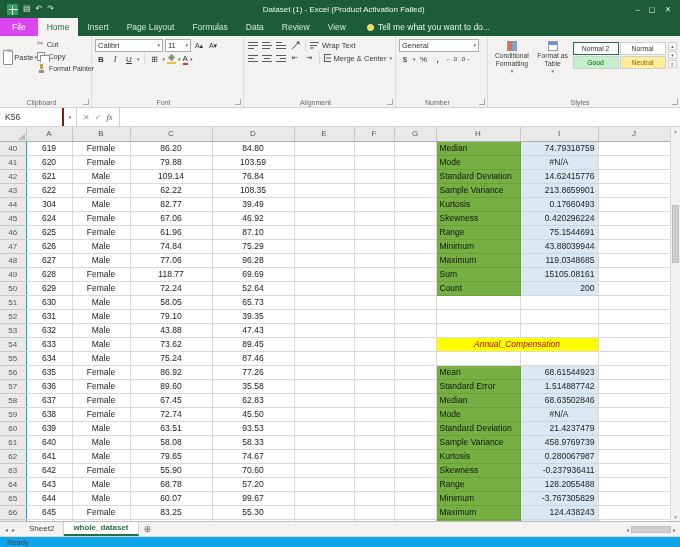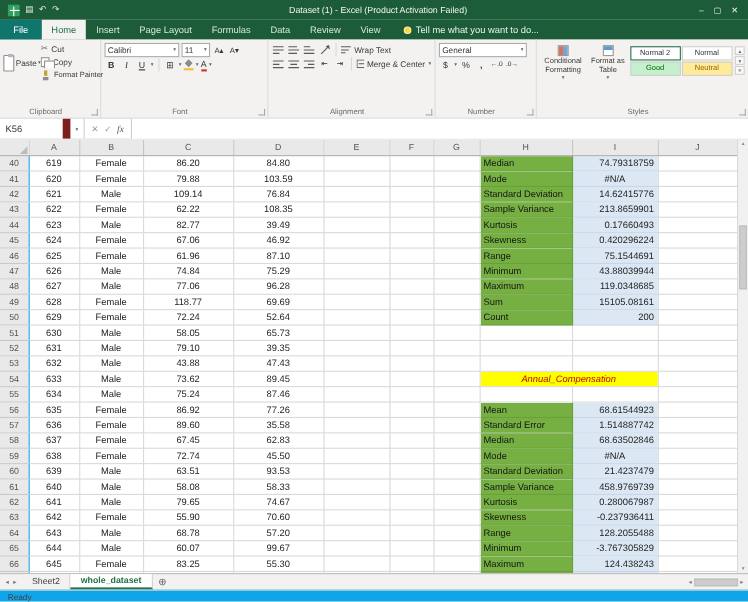--- a/index.html
+++ b/index.html
@@ -13,21 +13,21 @@
 .excel-logo{width:11px;height:11px;border-radius:1px;background:
  linear-gradient(#fff,#fff) 5px 2px/1px 9px no-repeat,
  linear-gradient(#fff,#fff) 2px 5px/9px 1px no-repeat,#2fa05e}
 .qicon{color:#dcebe2;font-size:8px;line-height:18px}
 .wtitle{flex:1;text-align:center;color:#f0f6f2;white-space:nowrap;overflow:hidden}
 .wincontrols{display:flex;align-items:center;gap:9px;padding:0 9px;color:#e8f1ec;font-size:7.5px}
 
 
 .tabbar{flex:0 0 18px;background:var(--titlebar-green,#1d5c38);display:flex;align-items:flex-end}
 .rtab{padding:0 9px;line-height:18px;font-size:8.5px;color:#d5e6db;white-space:nowrap}
-.rtab.file{background:#0f766e;color:#fff;padding:0 12px}
+.rtab.file{background:#d946ef;color:#fff;padding:0 12px}
 .rtab.active{background:#f3f2f1;color:var(--accent-green,#217346)}
 .tellme{display:flex;align-items:center;gap:4px;margin-left:12px;color:#eaf3ee;font-size:8.5px;line-height:18px}
 .bulb{width:7px;height:7px;border-radius:50%;background:#f7d842;border:1px solid #fff3b0}
 
 
 .ribbon{flex:0 0 72px;background:#f3f2f1;border-bottom:1px solid #d5d5d5;display:flex}
 .rgroup{position:relative;flex:0 0 auto;border-right:1px solid #dcdcdc;padding:2px 3px 12px 3px}
 .glabel{position:absolute;left:0;right:8px;bottom:1px;text-align:center;font-size:7px;color:#6b6b6b}
 .launcher{position:absolute;right:2px;bottom:2px;width:6px;height:6px;border-right:1px solid #8f8f8f;border-bottom:1px solid #8f8f8f;opacity:.75}
 .grow-h{display:flex}
@@ -60,21 +60,21 @@
 .gallery{display:flex;flex-wrap:wrap;width:95px;align-content:flex-start;gap:1px;margin-top:4px}
 .stylecell{width:46px;height:13px;line-height:12px;text-align:center;font-size:6.8px;background:#fff;border:1px solid #cfcfcf;color:#333;overflow:hidden;white-space:nowrap}
 .stylecell.selected{border-color:var(--accent-green,#217346)}
 .stylecell.s2{background:var(--good-bg,#c6efce);color:var(--good-text,#006100)}
 .stylecell.s3{background:var(--neutral-bg,#ffeb9c);color:var(--neutral-text,#9c6500)}
 .galarrows{display:flex;flex-direction:column;gap:1px;margin:4px 0 0 1px}
 .galarrows span{width:9px;height:8px;border:1px solid #cfcfcf;background:#fafafa;display:flex;align-items:center;justify-content:center;font-size:5px;color:#666}
 
 
 .fbar{flex:0 0 19px;background:#fff;border-bottom:1px solid #d5d5d5;display:flex;align-items:stretch}
-.namebox{width:64px;display:flex;align-items:center;padding-left:5px;font-size:8.5px;color:#333;border-right:7px solid #7f1d1d}
+.namebox{width:64px;display:flex;align-items:center;padding-left:5px;font-size:8.5px;color:#333;border-right:2px solid #7f1d1d}
 .nbcaret{width:13px;display:flex;align-items:center;justify-content:center;font-size:5px;color:#666;border-right:1px solid #d0d0d0}
 .fbtns{display:flex;align-items:center;gap:5px;padding:0 6px;color:#999;font-size:8px;border-right:1px solid #d0d0d0}
 .fx{font-style:italic;font-family:"Liberation Serif",serif;color:#555;font-size:8.5px}
 .finput{flex:1;background:#fff}
 
 
 .sheet{flex:1;display:flex;overflow:hidden;background:#fff}
 .tablewrap{width:670px;overflow:hidden}
 table{border-collapse:collapse;table-layout:fixed;width:670px}
 th,td{height:13px;line-height:13px;font-size:8.5px;font-weight:normal;padding:0 2px;border-right:1px solid #dadada;border-bottom:1px solid #dadada;overflow:hidden;white-space:nowrap;color:#222}
@@ -429,21 +429,21 @@
               <td class="center">108.35</td>
               <td></td>
               <td></td>
               <td></td>
               <td class="stat">Sample Variance</td>
               <td class="val">213.8659901</td>
               <td></td>
             </tr>
             <tr>
               <td class="rowhdr">44</td>
-              <td class="center">623</td>
+              <td class="center">304</td>
               <td class="center">Male</td>
               <td class="center">82.77</td>
               <td class="center">39.49</td>
               <td></td>
               <td></td>
               <td></td>
               <td class="stat">Kurtosis</td>
               <td class="val">0.17660493</td>
               <td></td>
             </tr>

